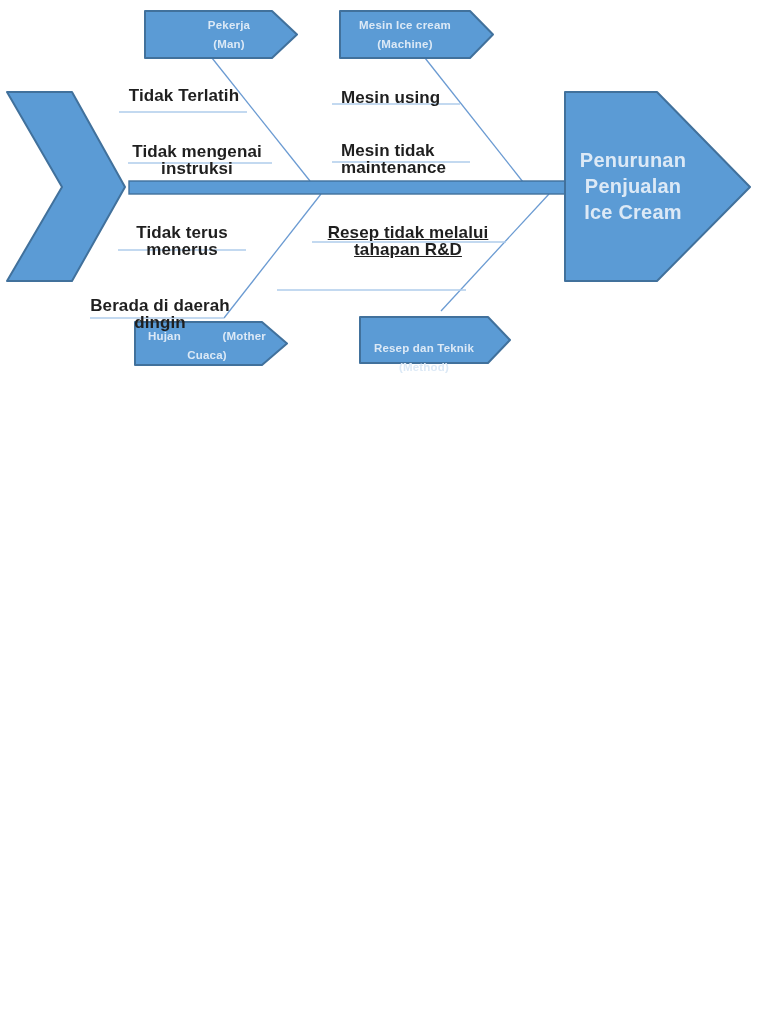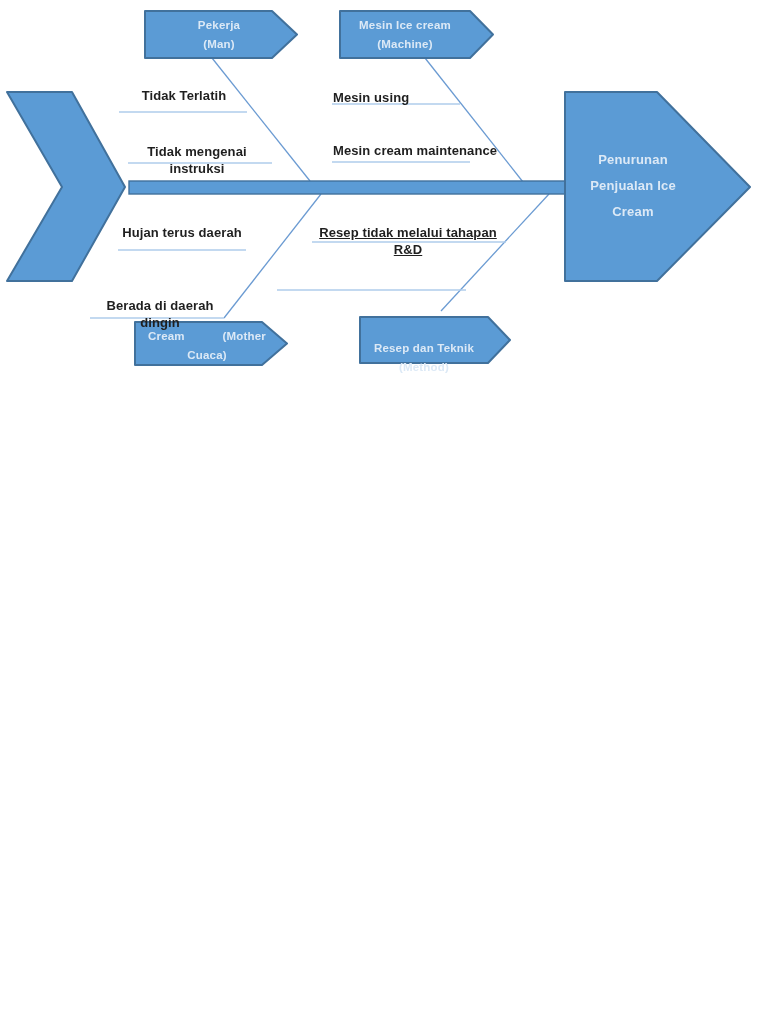--- a/index.html
+++ b/index.html
@@ -8,27 +8,27 @@
     font-family:"Liberation Sans","DejaVu Sans",sans-serif;
     position:relative;overflow:hidden;
   }
   .page{position:absolute;inset:0;background:#fff;}
   svg.diagram{position:absolute;left:0;top:0;}
   .shape{fill:var(--shape-fill);stroke:var(--shape-border);stroke-width:2;stroke-linejoin:round;}
   .spine{fill:var(--shape-fill);stroke:var(--shape-border);stroke-width:1.4;}
   .bone{stroke:var(--bone);stroke-width:1.3;fill:none;}
   .uline{stroke:var(--underline);stroke-width:1.6;fill:none;}
   .lbl{position:absolute;font-weight:bold;}
-  .cause{font-size:13px;color:var(--cause-text);letter-spacing:.1px;line-height:17px;}
+  .cause{font-size:17px;color:var(--cause-text);letter-spacing:.1px;line-height:17px;}
   .cat{font-size:11.5px;color:var(--label-text);line-height:19px;text-align:center;letter-spacing:.2px;}
   .tc{text-align:center;}
-  .tl{text-align:left;}
+  .tl{text-align:left;margin-left:8px;}
   .justrow{display:flex;justify-content:space-between;}
   .effect-label{
-    font-size:13px;line-height:26px;color:var(--label-text);
+    font-size:20px;line-height:26px;color:var(--label-text);
     text-align:center;letter-spacing:.2px;
   }
 </style>
 </head>
 <body>
 
 <div class="page">
 
   <svg class="diagram" width="768" height="400" viewBox="0 0 768 400">
 
@@ -51,53 +51,53 @@
     <polygon class="shape" points="7,92 72,92 125,187 72,281 7,281 62,187"></polygon>
 
     <polygon class="shape" points="565,92 657,92 750,187 657,281 565,281"></polygon>
 
     <polygon class="shape" points="145,11 272,11 297,34.5 272,58 145,58"></polygon>
     <polygon class="shape" points="340,11 470,11 493,34.5 470,58 340,58"></polygon>
     <polygon class="shape" points="135,322 262,322 287,343.5 262,365 135,365"></polygon>
     <polygon class="shape" points="360,317 488,317 510,340 488,363 360,363"></polygon>
   </svg>
 
-  <div class="lbl cat" style="left:147px;top:16px;width:122px;padding-left:11px;">
+  <div class="lbl cat" style="left:157px;top:16px;width:122px;padding-left:11px;">
     <div>Pekerja</div>
     <div>(Man)</div>
   </div>
 
   <div class="lbl cat" style="left:342px;top:16px;width:126px;">
     <div>Mesin Ice cream</div>
     <div>(Machine)</div>
   </div>
 
   <div class="lbl cat" style="left:148px;top:327px;width:118px;">
     <div class="justrow">
-      <span>Cream</span>
+      <span>Hujan</span>
       <span>(Mother</span>
     </div>
     <div>Cuaca)</div>
   </div>
 
   <div class="lbl cat" style="left:362px;top:339px;width:124px;">
     <div>Resep dan Teknik</div>
     <div>(Method)</div>
   </div>
 
   <div class="lbl effect-label" style="left:568px;top:147px;width:130px;">Penurunan Penjualan Ice Cream</div>
 
   <div class="lbl cause tc" style="left:119px;top:87px;width:130px;">Tidak Terlatih</div>
 
   <div class="lbl cause tc" style="left:126px;top:143px;width:142px;">Tidak mengenai instruksi</div>
 
   <div class="lbl cause tl" style="left:333px;top:89px;width:128px;">Mesin using</div>
 
-  <div class="lbl cause tl" style="left:333px;top:142px;width:176px;">Mesin cream maintenance</div>
+  <div class="lbl cause tl" style="left:333px;top:142px;width:176px;">Mesin tidak maintenance</div>
 
-  <div class="lbl cause tc" style="left:118px;top:224px;width:128px;">Hujan terus daerah</div>
+  <div class="lbl cause tc" style="left:118px;top:224px;width:128px;">Tidak terus menerus</div>
 
   <div class="lbl cause tc" style="left:88px;top:297px;width:144px;">Berada di daerah dingin</div>
 
   <div class="lbl cause tc" style="left:308px;top:224px;width:200px;text-decoration:underline;">Resep tidak melalui tahapan R&amp;D</div>
 
 
 </div>
 
 </body></html>

